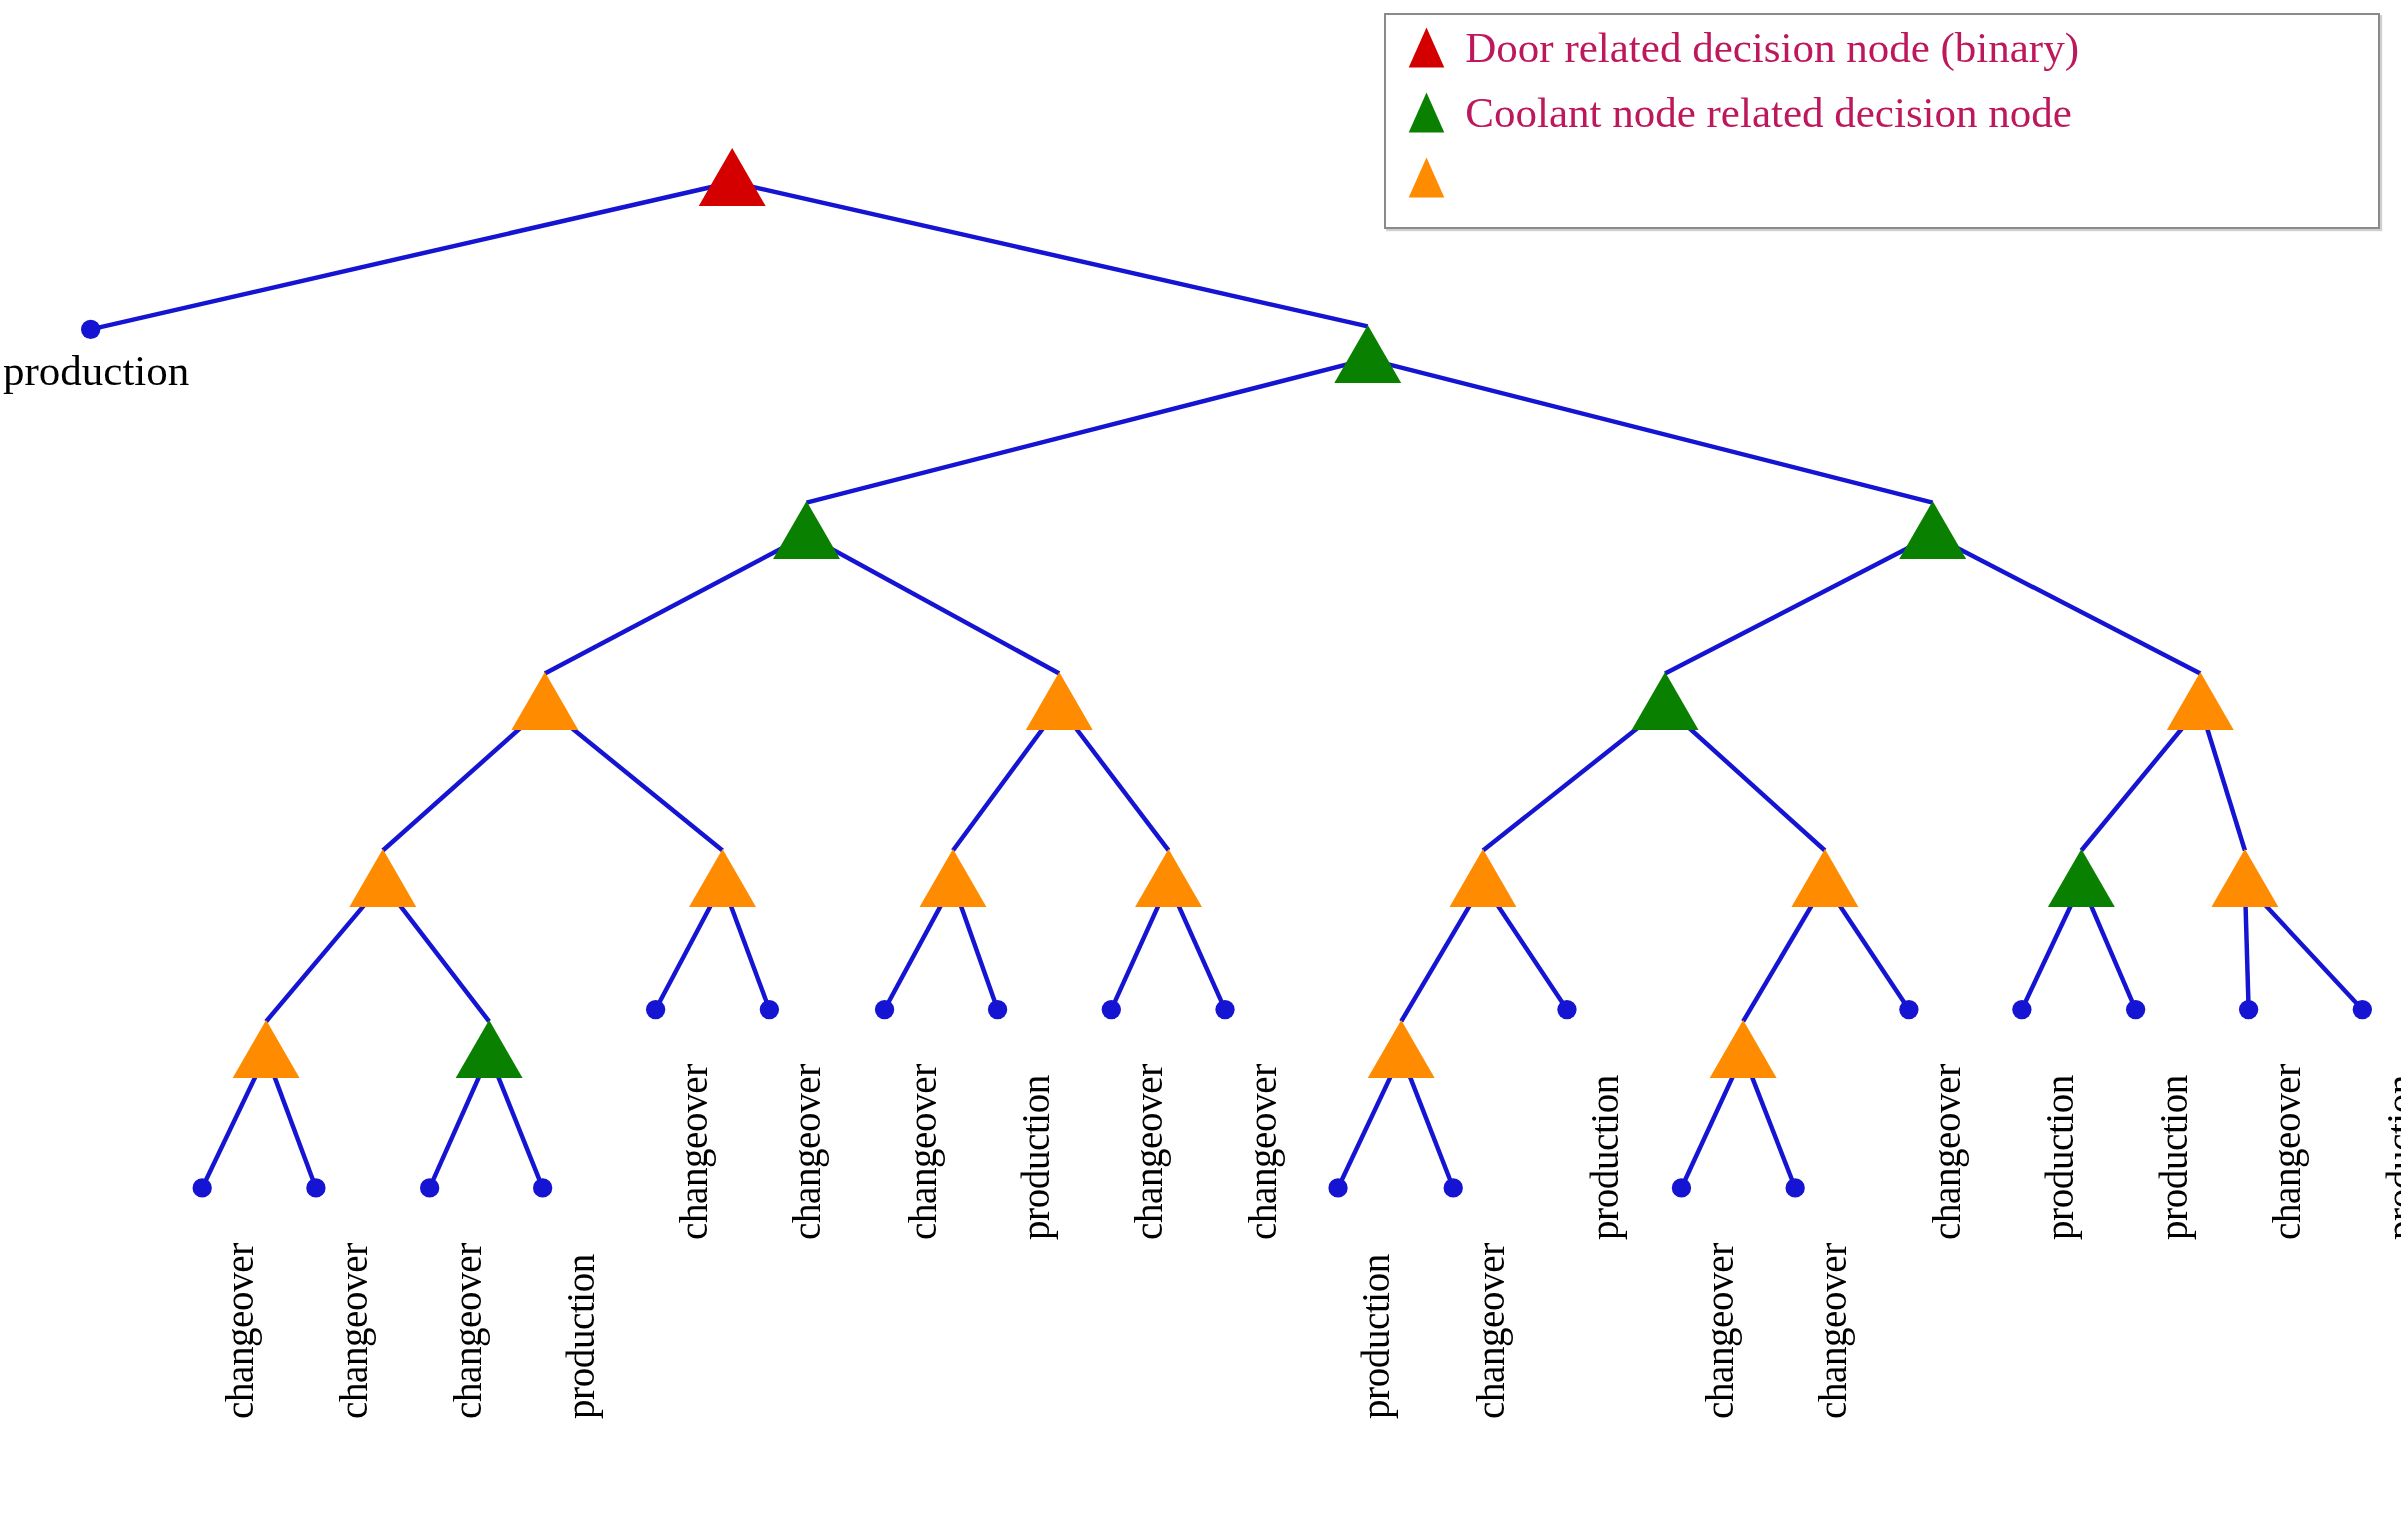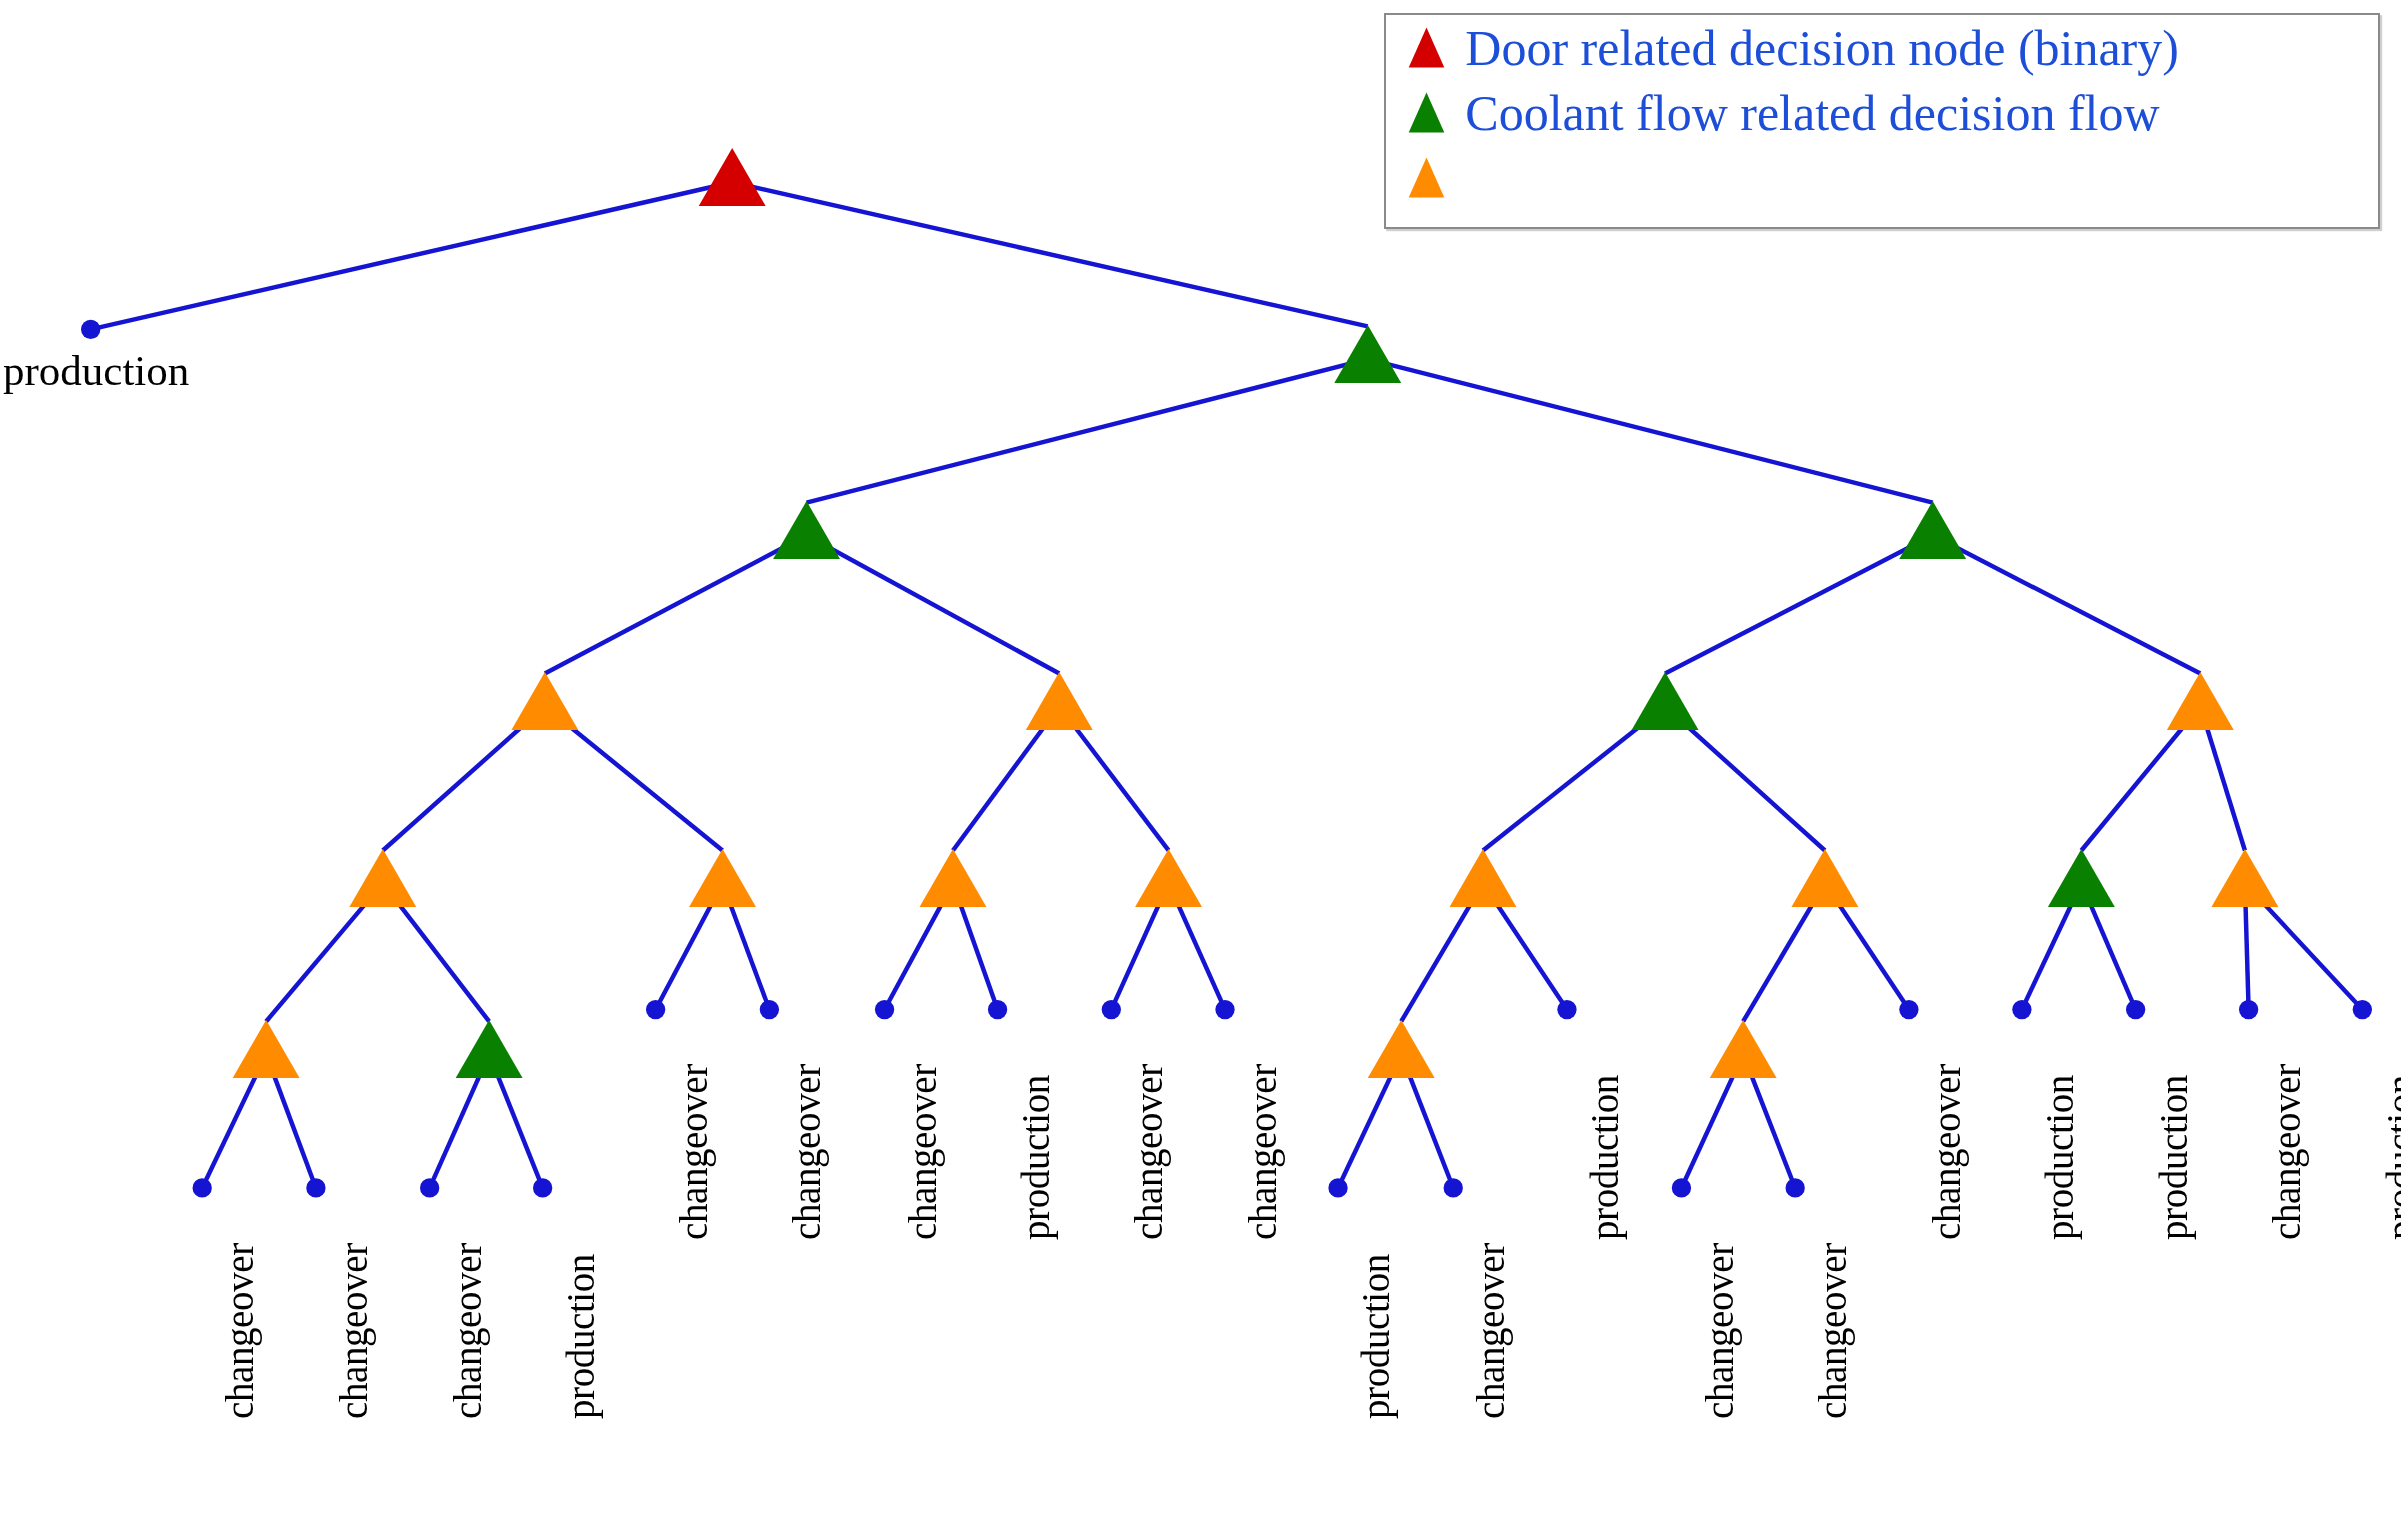--- a/index.html
+++ b/index.html
@@ -39,22 +39,22 @@
     align-items:center;
     height:65px;
     padding-left:21px;
     box-sizing:border-box;
   }
   .legend-swatch{
     width:39px;height:43px;margin-right:19.3px;flex:0 0 auto;
   }
   .legend-text{
     font-family:"Liberation Serif", serif;
-    font-size:50px;
-    color:#1d4ed8;
+    font-size:43px;
+    color:#be185d;
     line-height:1;
     white-space:nowrap;
   }
 </style>
 </head>
 <body>
 
 <div id="root">
 
   <svg id="tree" viewBox="0 0 3230 2054">
@@ -173,21 +173,21 @@
     <div class="legend-row">
       <svg class="legend-swatch" viewBox="0 0 52 58">
         <polygon points="26,2 50,56 2,56" fill="#d40000"></polygon>
       </svg>
       <span class="legend-text">Door related decision node (binary)</span>
     </div>
     <div class="legend-row">
       <svg class="legend-swatch" viewBox="0 0 52 58">
         <polygon points="26,2 50,56 2,56" fill="#0a8000"></polygon>
       </svg>
-      <span class="legend-text">Coolant flow related decision flow</span>
+      <span class="legend-text">Coolant node related decision node</span>
     </div>
     <div class="legend-row">
       <svg class="legend-swatch" viewBox="0 0 52 58">
         <polygon points="26,2 50,56 2,56" fill="#ff8c00"></polygon>
       </svg>
     </div>
   </div>
 
 </div>
 

